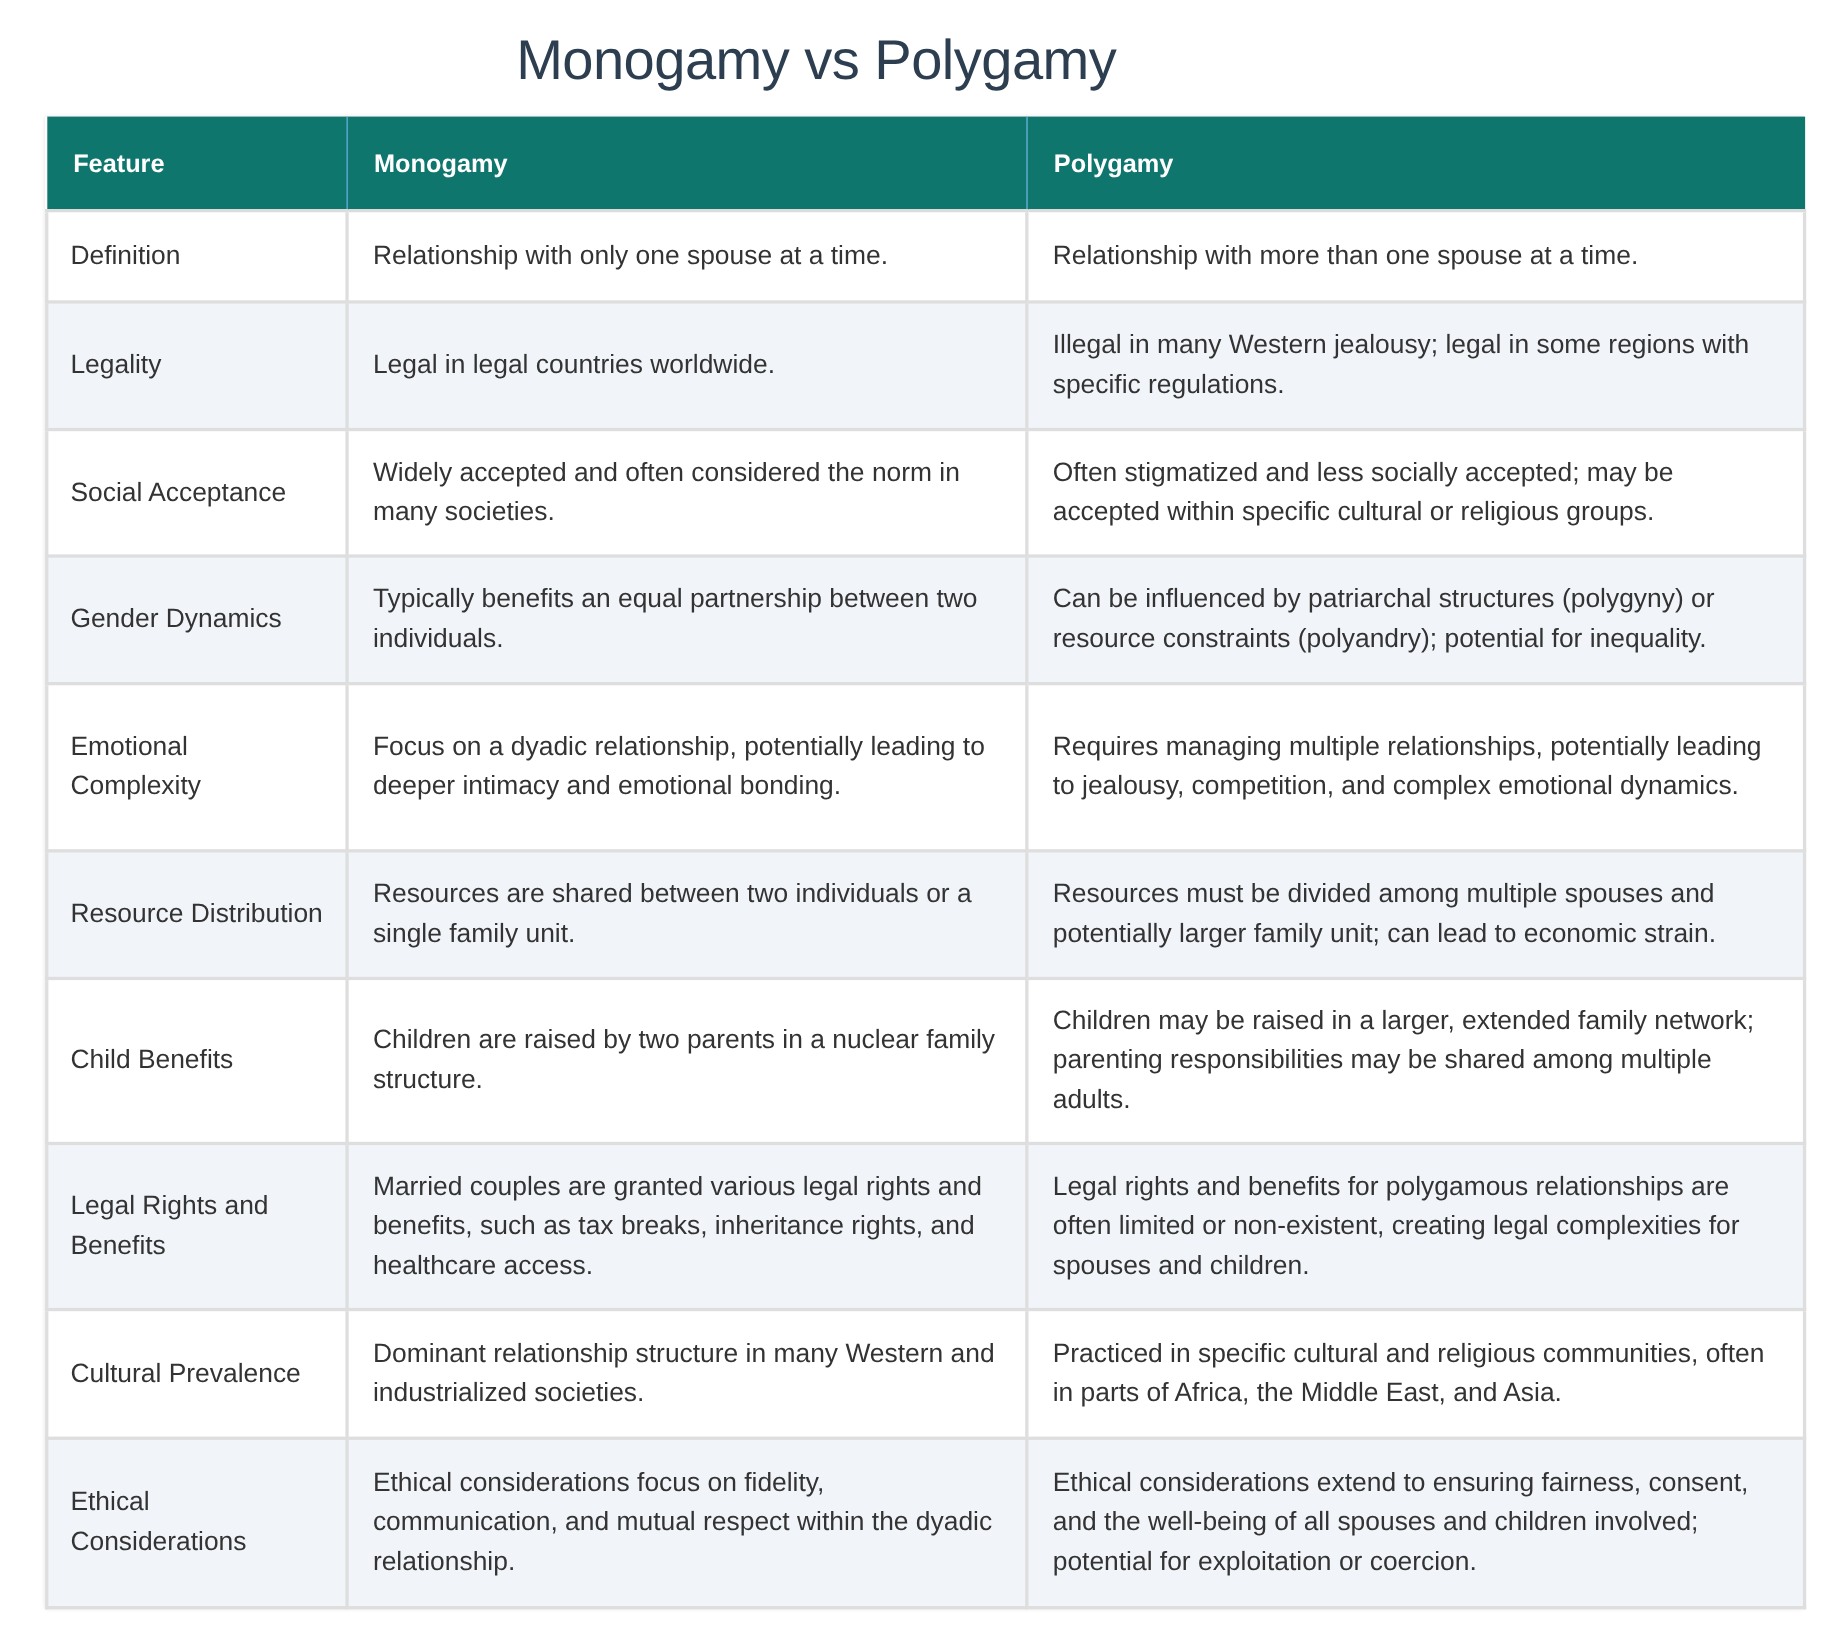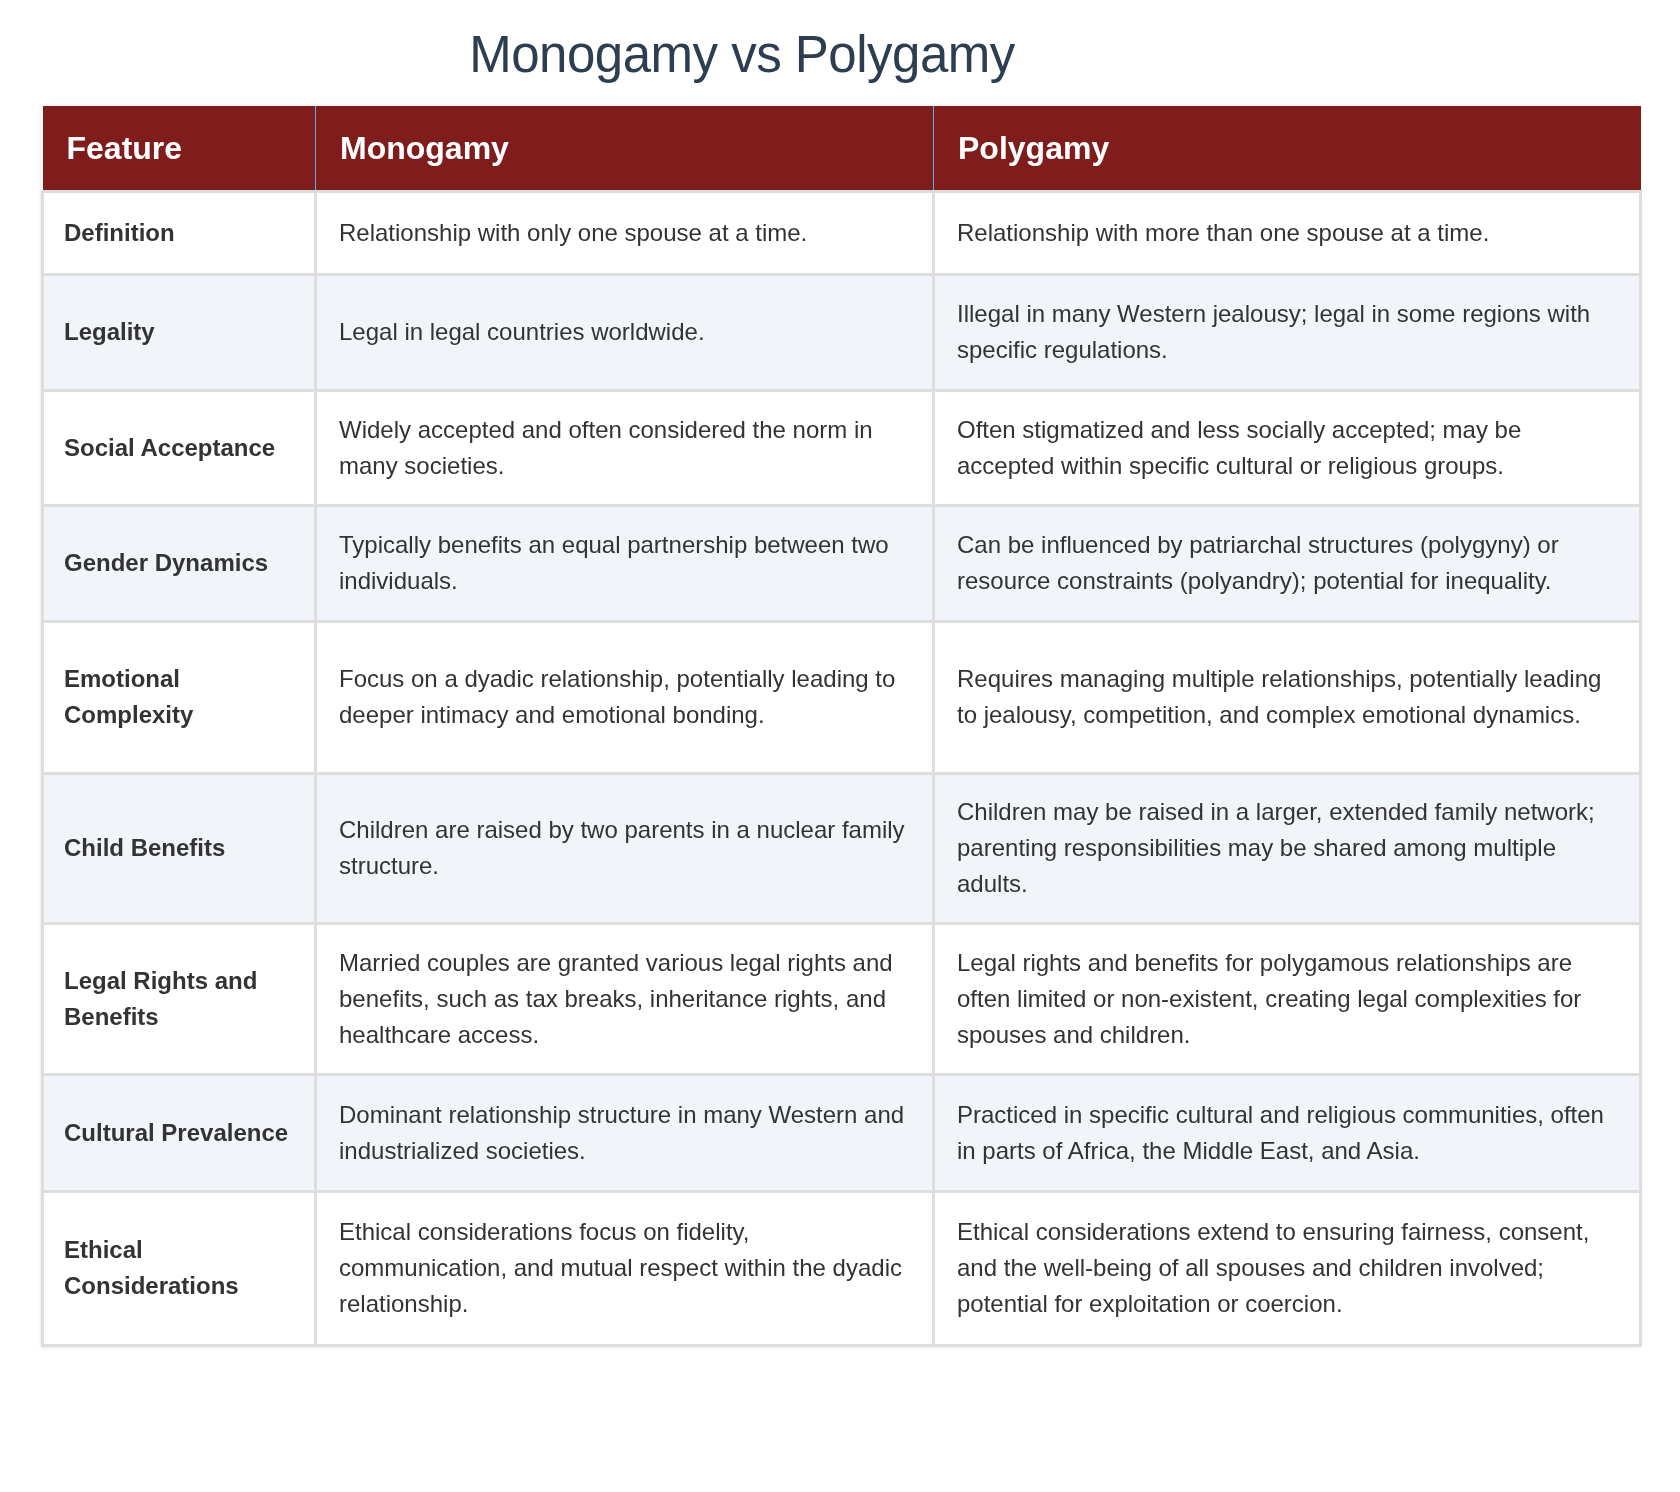--- a/index.html
+++ b/index.html
@@ -39,41 +39,41 @@
       border-collapse: collapse;
       width: 1598px;
       table-layout: fixed;
       font-size: 24px;
       line-height: 36px;
     }
     col.c1 { width: 273px; }
     col.c2 { width: 618px; }
     col.c3 { width: 707px; }
     thead th {
-      background: #7f1d1d;
+      background: #0f766e;
       color: #ffffff;
       font-weight: bold;
       text-align: left;
       height: 85px;
       padding: 17px 24px;
       border-right: 1px solid #5dade2;
       border-bottom: 3px solid #dcdcdc;
-      font-size: 32px;
+      font-size: 23px;
       box-sizing: border-box;
     }
     thead th:last-child { border-right: none; margin-top: 42px; }
     tbody td {
       padding: 12px 20px 12px 22px;
       border: 3px solid #dedede;
       vertical-align: middle;
       color: #333333;
       box-sizing: border-box;
     }
     tbody td.feature {
-      font-weight: bold;
+      font-weight: normal;
       padding-left: 20px;
     }
     tbody tr:nth-child(odd) td { background: #ffffff; }
     tbody tr:nth-child(even) td { background: #f1f4f9; }
     tbody tr.r1 td { height: 83px; }
     tbody tr.r2 td { height: 116px; }
     tbody tr.r3 td { height: 115px; }
     tbody tr.r4 td { height: 116px; }
     tbody tr.r5 td { height: 152px; }
     tbody tr.r6 td { height: 116px; }
@@ -120,20 +120,25 @@
       <tr class="r4">
         <td class="feature">Gender Dynamics</td>
         <td>Typically benefits an equal partnership between two individuals.</td>
         <td>Can be influenced by patriarchal structures (polygyny) or resource constraints (polyandry); potential for inequality.</td>
       </tr>
       <tr class="r5">
         <td class="feature">Emotional Complexity</td>
         <td>Focus on a dyadic relationship, potentially leading to deeper intimacy and emotional bonding.</td>
         <td>Requires managing multiple relationships, potentially leading to jealousy, competition, and complex emotional dynamics.</td>
       </tr>
+      <tr class="r6">
+        <td class="feature">Resource Distribution</td>
+        <td>Resources are shared between two individuals or a single family unit.</td>
+        <td>Resources must be divided among multiple spouses and potentially larger family unit; can lead to economic strain.</td>
+      </tr>
       <tr class="r7">
         <td class="feature">Child Benefits</td>
         <td>Children are raised by two parents in a nuclear family structure.</td>
         <td>Children may be raised in a larger, extended family network; parenting responsibilities may be shared among multiple adults.</td>
       </tr>
       <tr class="r8">
         <td class="feature">Legal Rights and Benefits</td>
         <td>Married couples are granted various legal rights and benefits, such as tax breaks, inheritance rights, and healthcare access.</td>
         <td>Legal rights and benefits for polygamous relationships are often limited or non-existent, creating legal complexities for spouses and children.</td>
       </tr>

